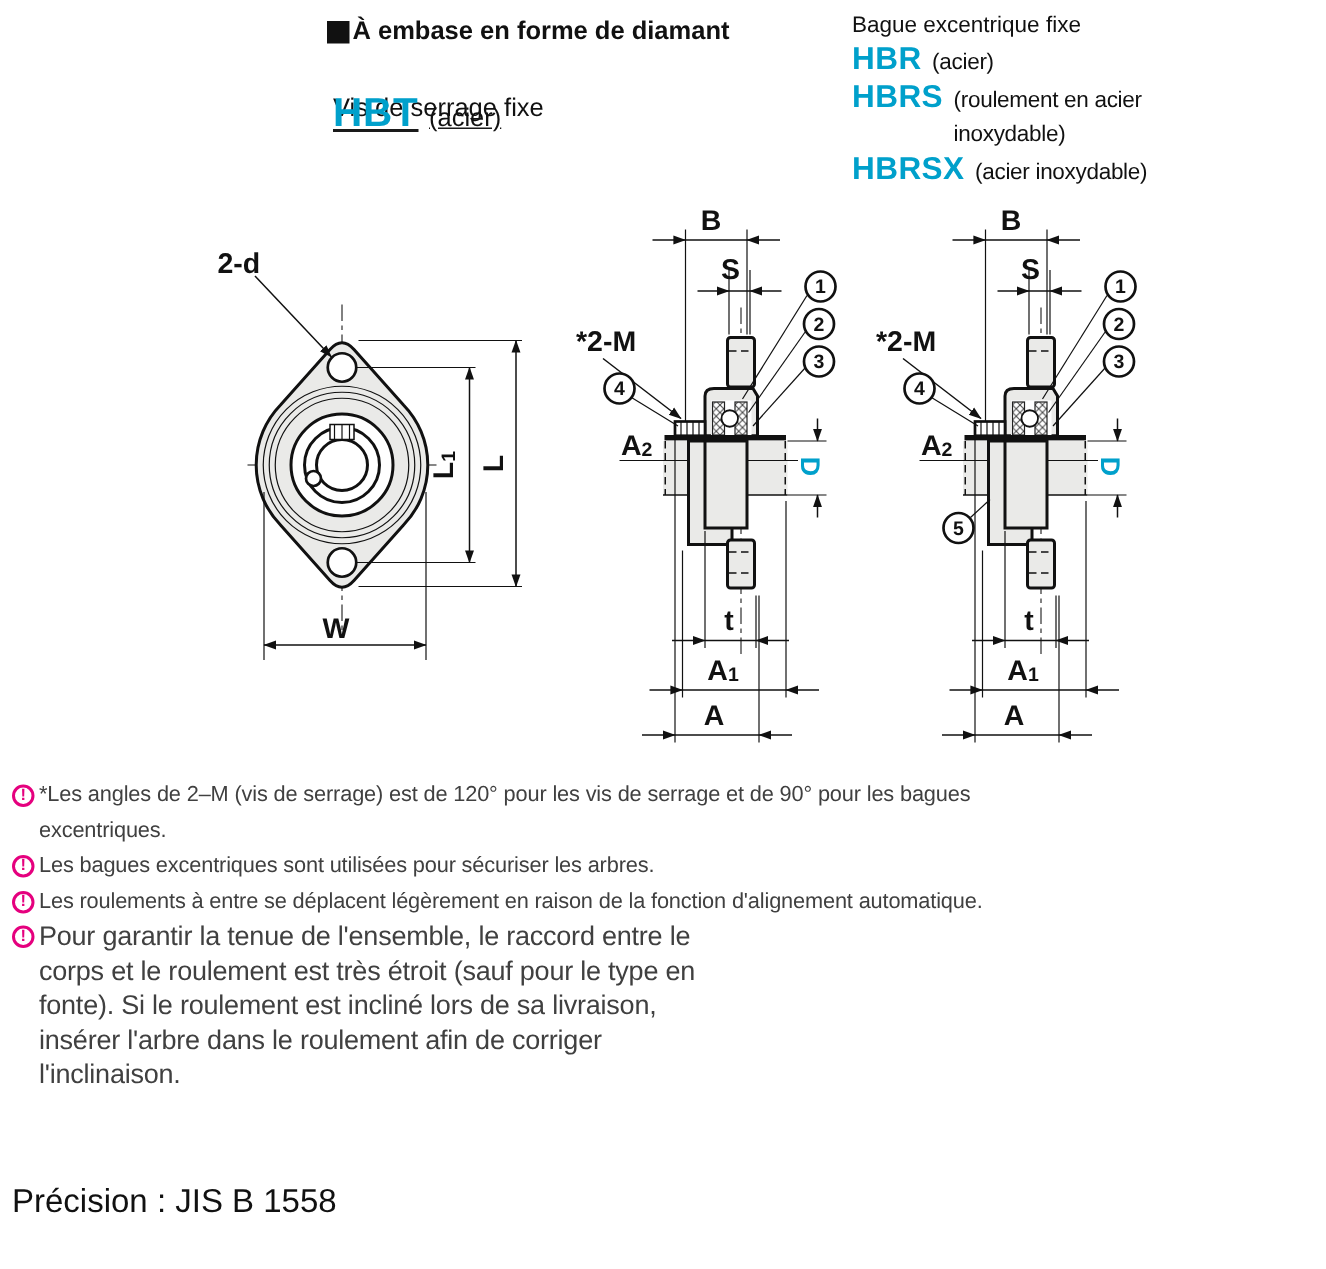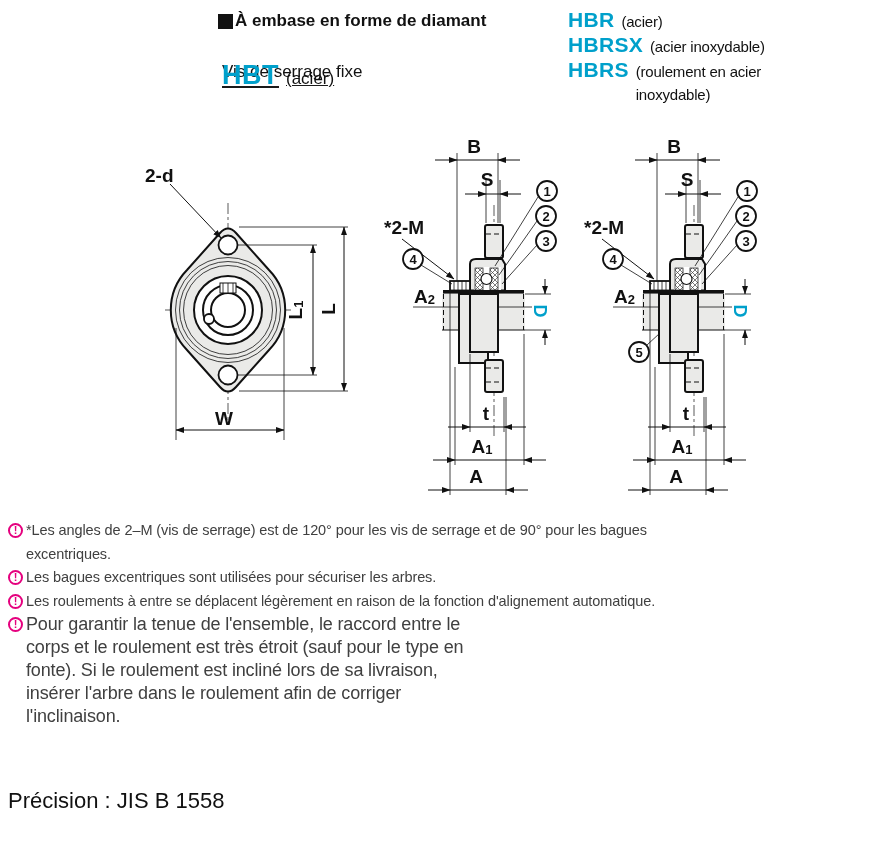--- a/index.html
+++ b/index.html
@@ -63,31 +63,32 @@
     <span>À embase en forme de diamant</span>
   </div>
 
   <div class="abs left-sub sub-label">Vis de serrage fixe</div>
   <div class="abs code-row" style="left:222px; top:60px;text-decoration:underline;">
     <span class="code-big">HBT</span>
     <span class="mat">(acier)</span>
   </div>
 
   <div class="abs right-head">
+    <div class="right-sub">Bague excentrique fixe</div>
     <div class="code-row">
       <span class="code-mid">HBR</span>
       <span class="mat-sm">(acier)</span>
     </div>
     <div class="code-row">
+      <span class="code-mid">HBRS</span>
+      <span class="mat-sm">(roulement en acier inoxydable)</span>
+    </div>
+    <div class="code-row">
       <span class="code-mid">HBRSX</span>
       <span class="mat-sm">(acier inoxydable)</span>
-    </div>
-    <div class="code-row">
-      <span class="code-mid">HBRS</span>
-      <span class="mat-sm">(roulement en acier inoxydable)</span>
     </div>
   </div>
 
   <svg class="abs" style="left:90px; top:148px;" width="280" height="310" viewBox="0 0 280 310">
     <defs>
       <marker id="ar" viewBox="0 0 10 10" refX="9.5" refY="5" markerWidth="8.5" markerHeight="8.5" orient="auto-start-reverse">
         <path d="M0,1.5 L10,5 L0,8.5 Z" fill="#111"></path>
       </marker>
       <pattern id="xh" width="5" height="5" patternUnits="userSpaceOnUse">
         <path d="M0,5 L5,0 M0,0 L5,5" stroke="#444" stroke-width="0.7"></path>

